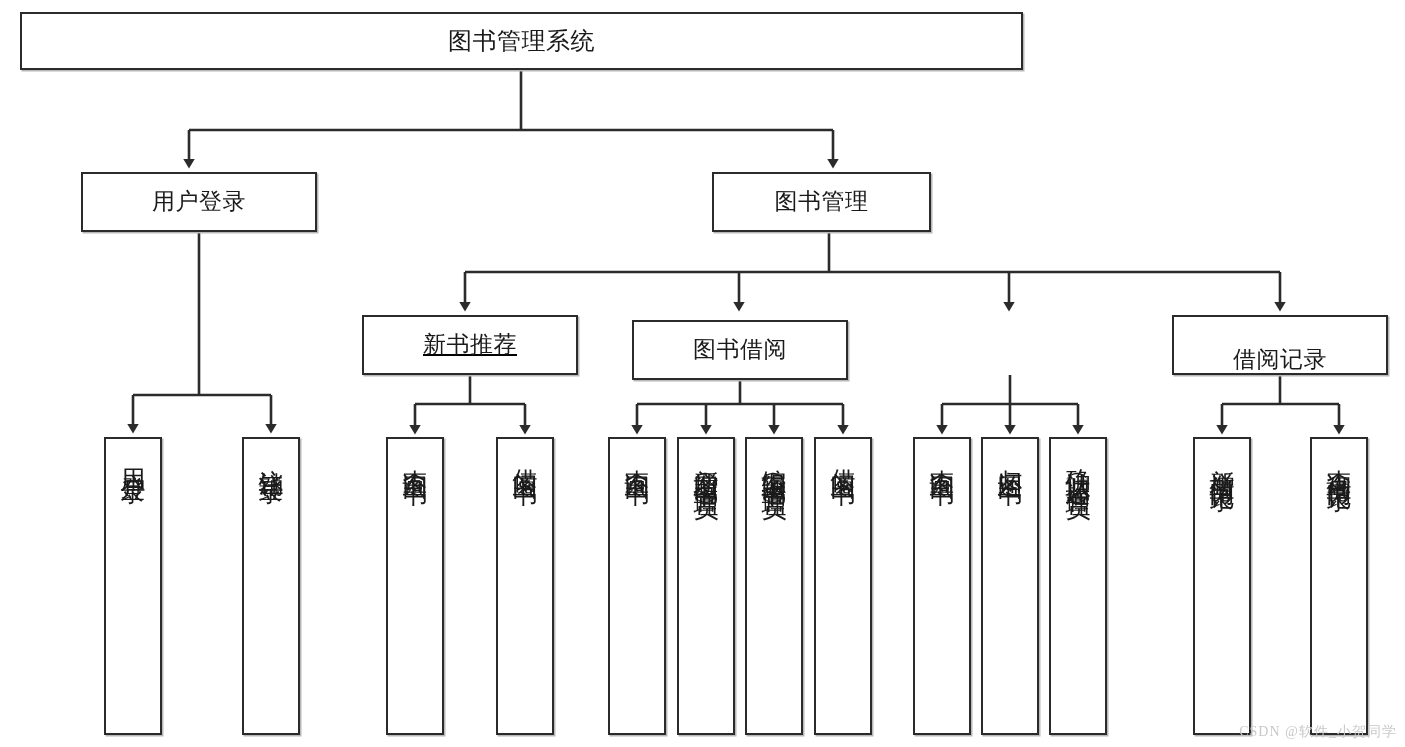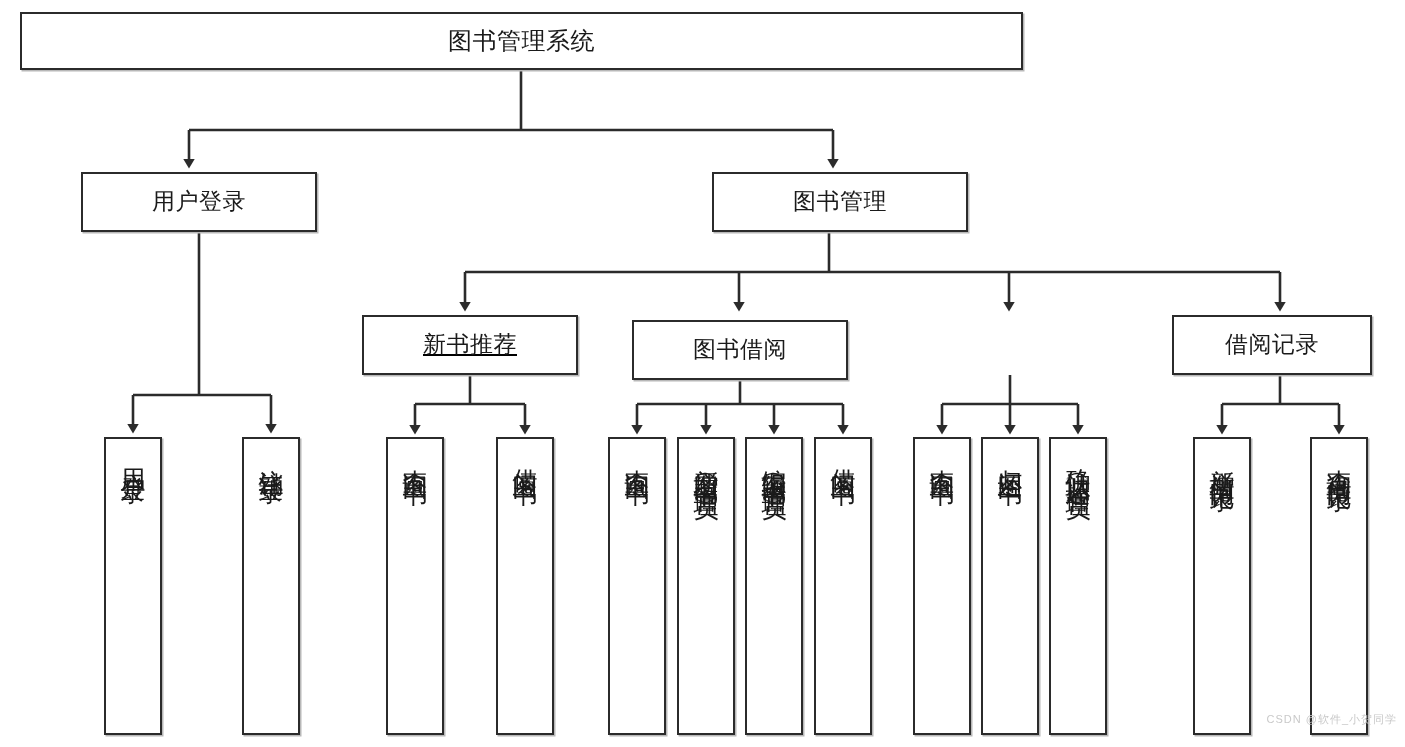--- a/index.html
+++ b/index.html
@@ -58,27 +58,27 @@
     writing-mode: vertical-rl;
     text-orientation: upright;
     font-size: 25px;
     line-height: 1.0;
     letter-spacing: 4px;
     max-height: 285px;
   }
   .watermark {
     position: absolute;
     right: 8px;
-    bottom: 20px;
-    font-size: 11px;
+    bottom: 6px;
+    font-size: 14px;
     color: #c9c9c9;
     letter-spacing: 1px;
     white-space: nowrap;
     z-index: 3;
-    font-family: Liberation Sans, sans-serif;
+    font-family: Liberation Serif, serif;
   }
 </style>
 </head>
 <body>
 
 <div id="canvas">
 
   <svg id="connectors" viewBox="0 0 1405 747" xmlns="http://www.w3.org/2000/svg">
     <defs>
       <marker id="ah" markerWidth="10" markerHeight="12" refX="1.5" refY="6" orient="auto" markerUnits="userSpaceOnUse">
@@ -130,34 +130,34 @@
   </svg>
 
   <div class="node horiz root" style="left:20px; top:12px; width:1003px; height:58px;">
     <span class="label">图书管理系统</span>
   </div>
 
   <div class="node horiz" style="left:81px; top:172px; width:236px; height:60px;">
     <span class="label">用户登录</span>
   </div>
 
-  <div class="node horiz" style="left:712px; top:172px; width:256px; height:60px;">
+  <div class="node horiz" style="left:712px; top:172px; width:219px; height:60px;">
     <span class="label">图书管理</span>
   </div>
 
   <div class="node horiz" style="left:362px; top:315px; width:216px; height:60px;text-decoration:underline;">
     <span class="label">新书推荐</span>
   </div>
 
   <div class="node horiz" style="left:632px; top:320px; width:216px; height:60px;">
     <span class="label">图书借阅</span>
   </div>
 
 
-  <div class="node horiz" style="left:1172px; top:315px; width:200px; height:60px;">
+  <div class="node horiz" style="left:1172px; top:315px; width:216px; height:60px;align-items:flex-end;">
     <span class="label">借阅记录</span>
   </div>
 
   <div class="node vert" style="left:104px; top:437px; width:58px; height:298px;">
     <span class="label">用户登录</span>
   </div>
 
   <div class="node vert" style="left:242px; top:437px; width:58px; height:298px;">
     <span class="label">注销登录</span>
   </div>

